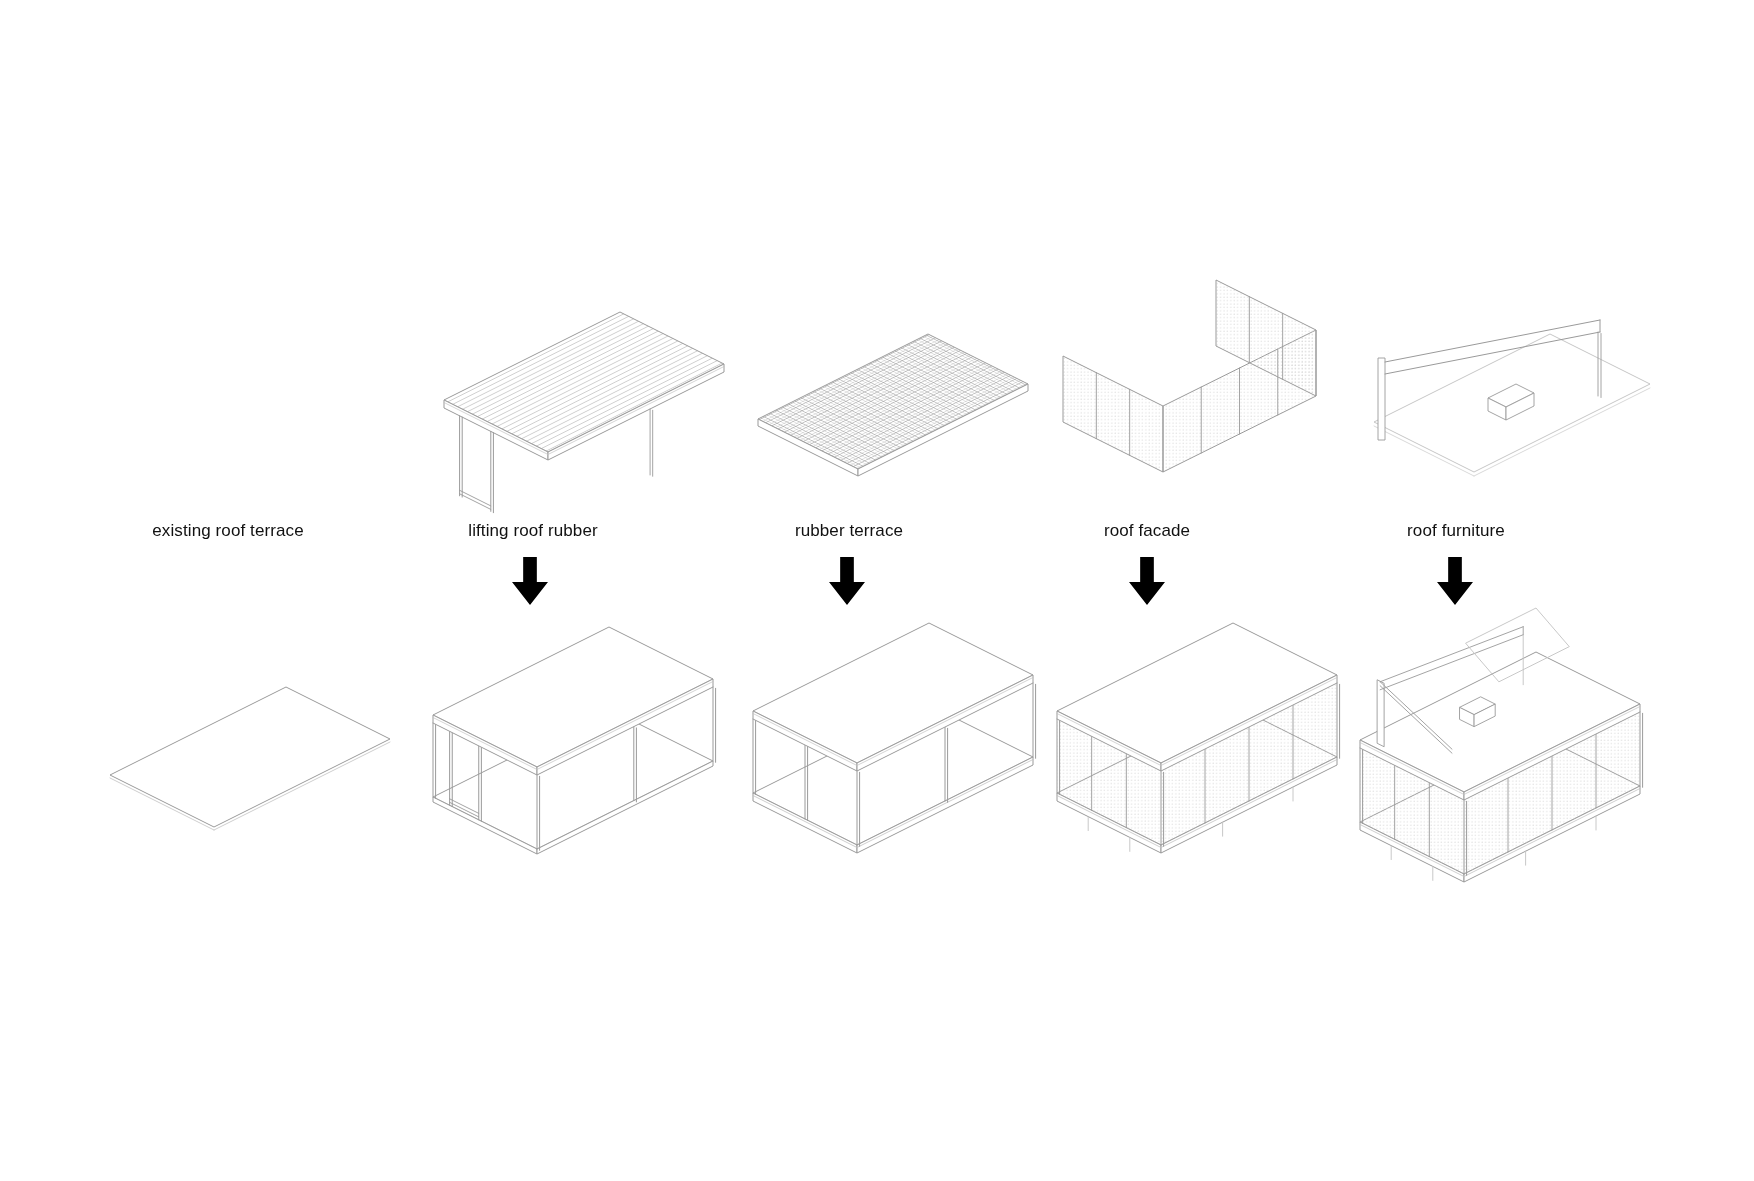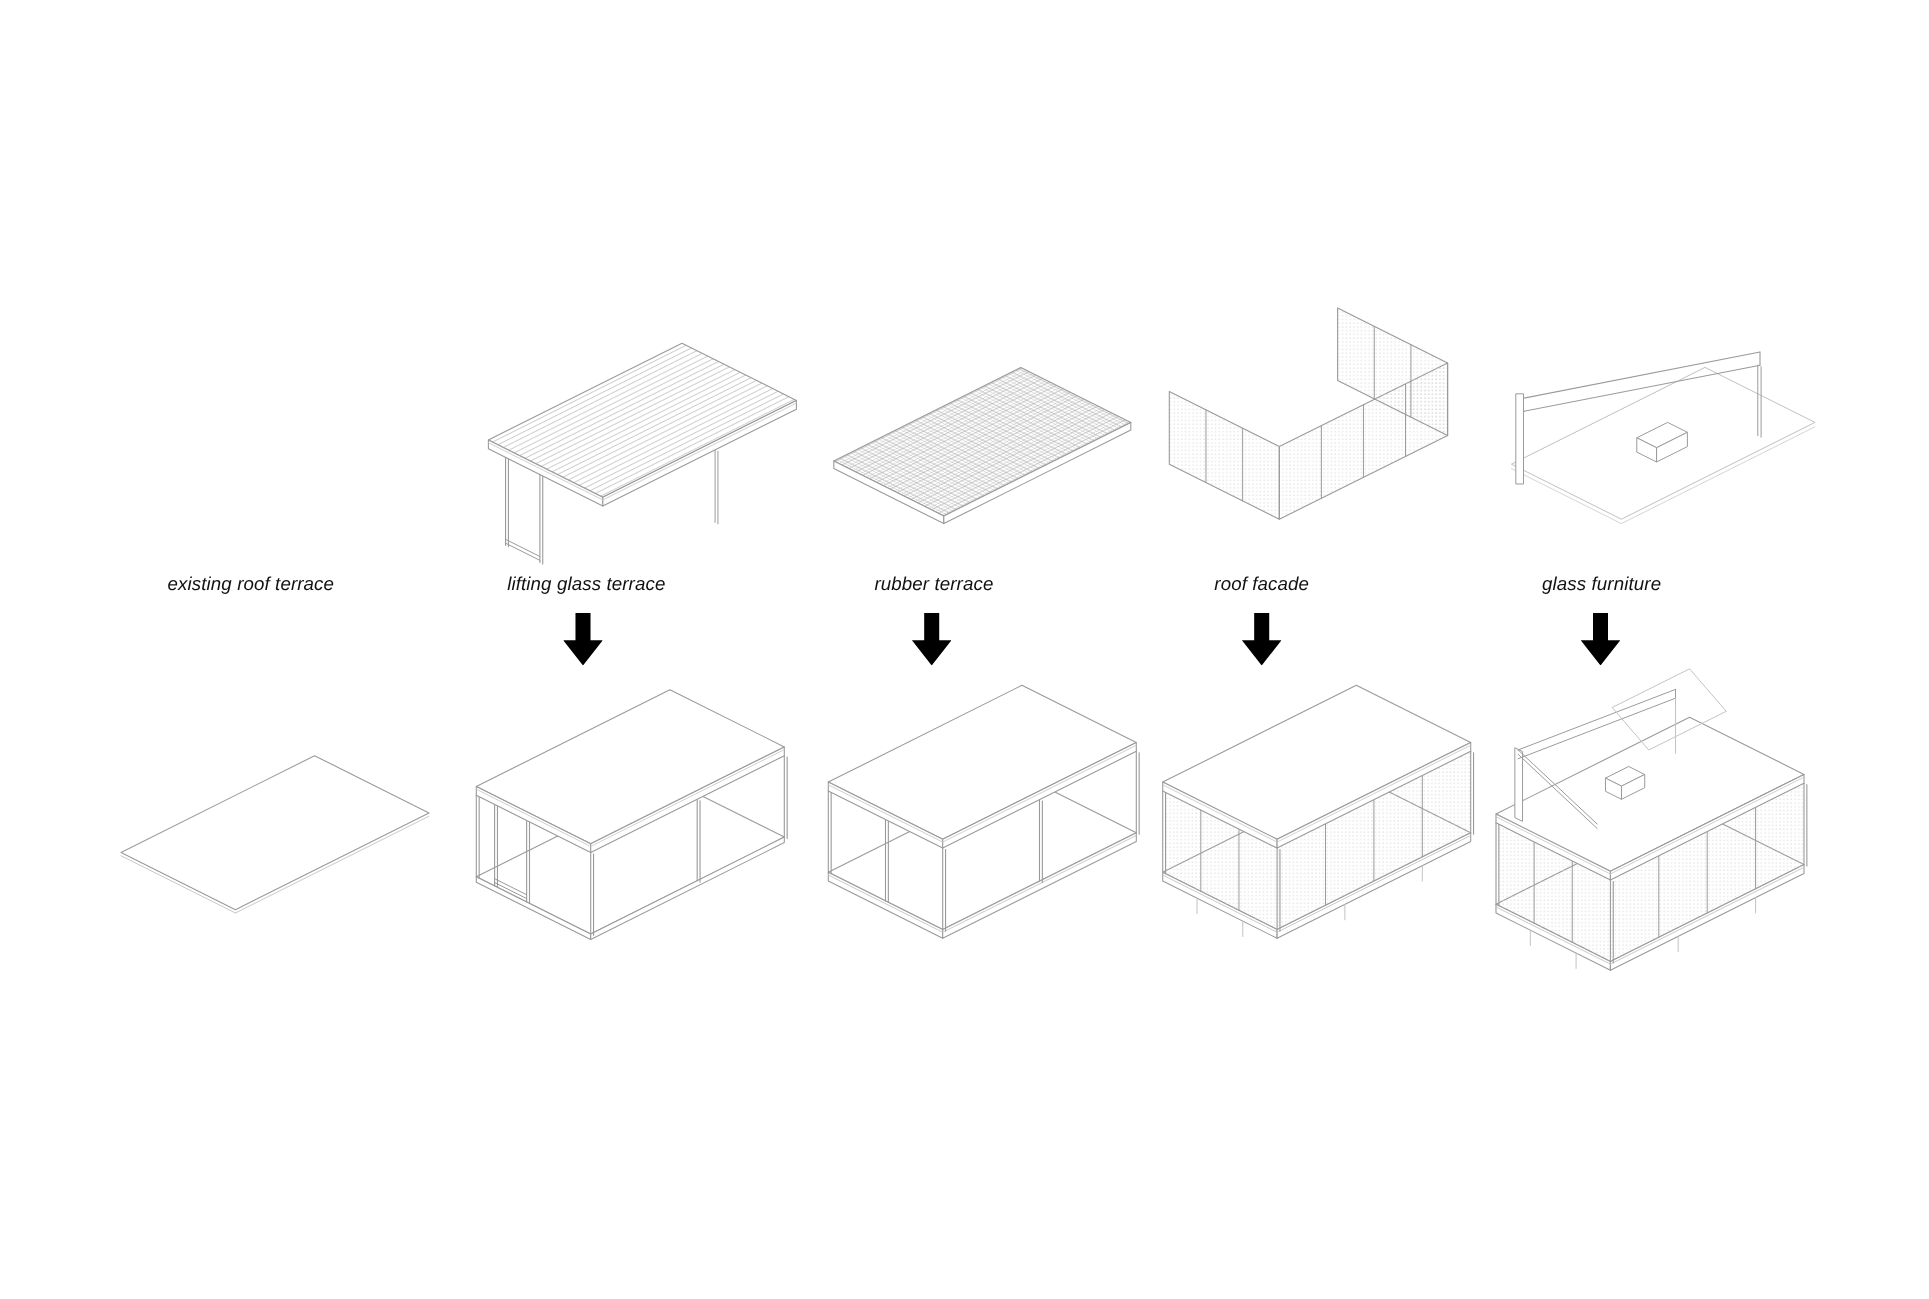--- a/index.html
+++ b/index.html
@@ -1,17 +1,17 @@
 <!DOCTYPE html>
 <html><head>
 <meta charset="utf-8">
 <style>
   html,body{margin:0;padding:0;background:#fff;}
   body{width:1754px;height:1181px;font-family:"Liberation Sans", sans-serif;}
-  .canvas{position:relative;width:1754px;height:1181px;background:#fff;overflow:hidden;font-style:italic;}
+  .canvas{position:relative;width:1754px;height:1181px;background:#fff;overflow:hidden;}
   .abs{position:absolute;}
   .step-label{
     position:absolute;
     top:521px;
     transform:translateX(-50%);
     font-size:17px;
     line-height:19px;
     color:#111;
     white-space:nowrap;
     letter-spacing:0.1px;
@@ -86,24 +86,24 @@
       <line x1="17" y1="74" x2="232" y2="32" stroke="#9a9a9a" stroke-width="1" stroke-linecap="round"></line>
       <line x1="232" y1="20" x2="232" y2="32" stroke="#9a9a9a" stroke-width="1" stroke-linecap="round"></line>
       <line x1="230" y1="32" x2="230" y2="96" stroke="#9a9a9a" stroke-width="0.9" stroke-linecap="round"></line>
       <line x1="233" y1="33.5" x2="233" y2="97.5" stroke="#9a9a9a" stroke-width="0.9" stroke-linecap="round"></line>
       <polygon points="120,98 148,84 166,93 138,107" fill="#fff" stroke="#9a9a9a" stroke-width="0.9" stroke-linejoin="round"></polygon>
       <polygon points="120,98 138,107 138,120 120,111" fill="#fff" stroke="#9a9a9a" stroke-width="0.9" stroke-linejoin="round"></polygon>
       <polygon points="138,107 166,93 166,106 138,120" fill="#fff" stroke="#9a9a9a" stroke-width="0.9" stroke-linejoin="round"></polygon>
     </svg>
 
   <div class="step-label" style="left:228px">existing roof terrace</div>
-  <div class="step-label" style="left:533px">lifting glass terrace</div>
+  <div class="step-label" style="left:533px">lifting roof rubber</div>
   <div class="step-label" style="left:849px">rubber terrace</div>
   <div class="step-label" style="left:1147px">roof facade</div>
-  <div class="step-label" style="left:1456px">glass furniture</div>
+  <div class="step-label" style="left:1456px">roof furniture</div>
 
   <div class="arrow" style="left: 512px; background: rgb(0, 0, 0);"></div>
   <div class="arrow" style="left: 829px; background: rgb(0, 0, 0);"></div>
   <div class="arrow" style="left: 1129px; background: rgb(0, 0, 0);"></div>
   <div class="arrow" style="left: 1437px; background: rgb(0, 0, 0);"></div>
 
   <svg id="d-b1" class="abs" style="left:100px;top:655px" width="310" height="210">
       <polygon points="10,120 186,32 290,84 114,172" fill="none" stroke="#9a9a9a" stroke-width="1" stroke-linejoin="round"></polygon>
       <line x1="10" y1="123" x2="114" y2="175" stroke="#c2c2c2" stroke-width="0.8" stroke-linecap="round"></line>
       <line x1="114" y1="175" x2="290" y2="87" stroke="#c2c2c2" stroke-width="0.8" stroke-linecap="round"></line>

